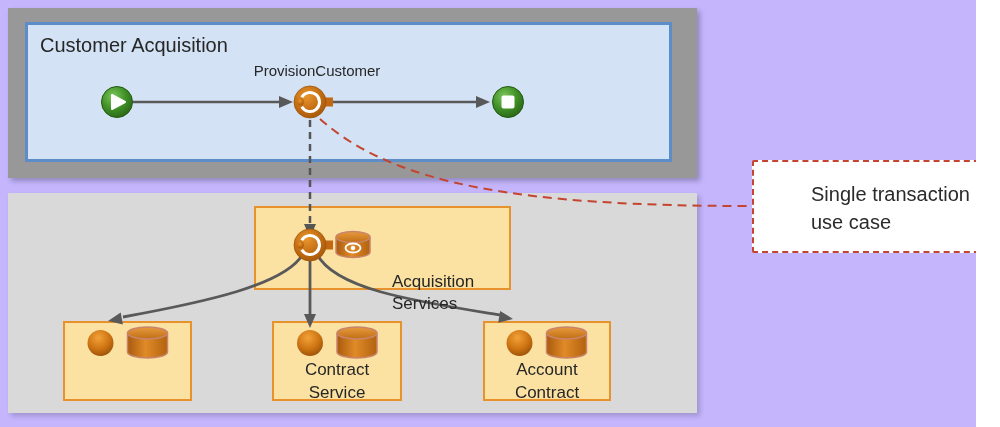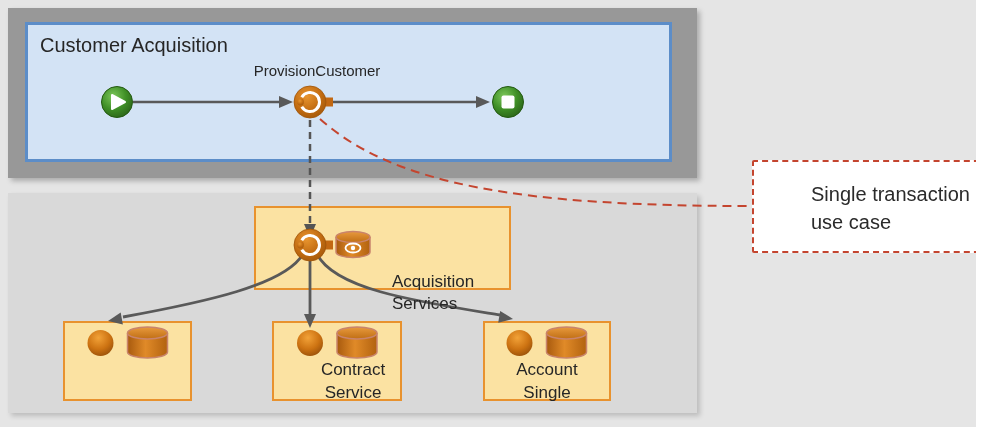--- a/index.html
+++ b/index.html
@@ -1,17 +1,17 @@
 <!DOCTYPE html>
 <html><head>
 <meta charset="utf-8">
 <style>
   html,body{margin:0;padding:0;background:#ffffff;}
   #canvas{
-    position:relative;width:976px;height:427px;background:#e5e5e5;overflow:hidden;
+    position:relative;width:976px;height:427px;background:#c4b5fd;overflow:hidden;
     font-family:"Liberation Sans", sans-serif;color:#262626;text-decoration:underline;
   }
   .abs{position:absolute;}
   
   #top-frame{
     left:8px;top:8px;width:689px;height:170px;background:#989898;
     box-shadow:3px 3px 5px rgba(0,0,0,0.25);
   }
   #process-pool{
     left:25px;top:22px;width:641px;height:134px;background:#D3E3F5;
@@ -27,21 +27,21 @@
   .service-box{
     background:#FBE2A2;border:2.5px solid #E8922E;box-sizing:border-box;
   }
   #acq-box{left:254px;top:206px;width:257px;height:84px;}
   #box-customer{left:63px;top:321px;width:129px;height:80px;}
   #box-contract{left:272px;top:321px;width:130px;height:80px;}
   #box-account{left:483px;top:321px;width:128px;height:80px;}
   #acq-label{left:392px;top:227px;width:110px;font-size:17px;line-height:22px;color:#262626;margin-top:44px;}
   .svc-label{top:358px;text-align:center;font-size:17px;line-height:23px;color:#262626;}
   #lbl-customer{left:73px;width:110px;}
-  #lbl-contract{left:298px;width:110px;}
+  #lbl-contract{left:282px;width:110px;}
   #lbl-account{left:492px;width:110px;}
   
   #callout{
     left:752px;top:160px;width:234px;height:89px;background:#ffffff;
     border:2px dashed #C4452F;border-radius:2px;
   }
   #callout-text{left:766px;top:180px;width:215px;font-size:20px;line-height:28px;color:#2B2B2B;margin-left:45px;}
   
   #wires{left:0;top:0;width:1000px;height:427px;pointer-events:none;}
 </style>
@@ -167,16 +167,16 @@
       <circle cx="519.5" cy="343" r="13" fill="url(#gSphere)"></circle>
       <path d="M 546.5,333 V 352 A 20 6 0 0 0 586.5,352 V 333" fill="url(#gCylBody)" stroke="#C9846C" stroke-width="1.5"></path>
       <ellipse cx="566.5" cy="333" rx="20" ry="6" fill="url(#gCylTop)" stroke="#C9846C" stroke-width="1.5"></ellipse>
     </g>
   </svg>
 
   <div class="abs" id="process-title">Customer Acquisition</div>
   <div class="abs" id="task-label">ProvisionCustomer</div>
   <div class="abs" id="acq-label">Acquisition Services</div>
   <div class="abs svc-label" id="lbl-contract">Contract Service</div>
-  <div class="abs svc-label" id="lbl-account">Account Single</div>
+  <div class="abs svc-label" id="lbl-account">Account Contract</div>
   <div class="abs" id="callout-text">Single transaction per use case</div>
 
 </div>
 
 </body></html>

